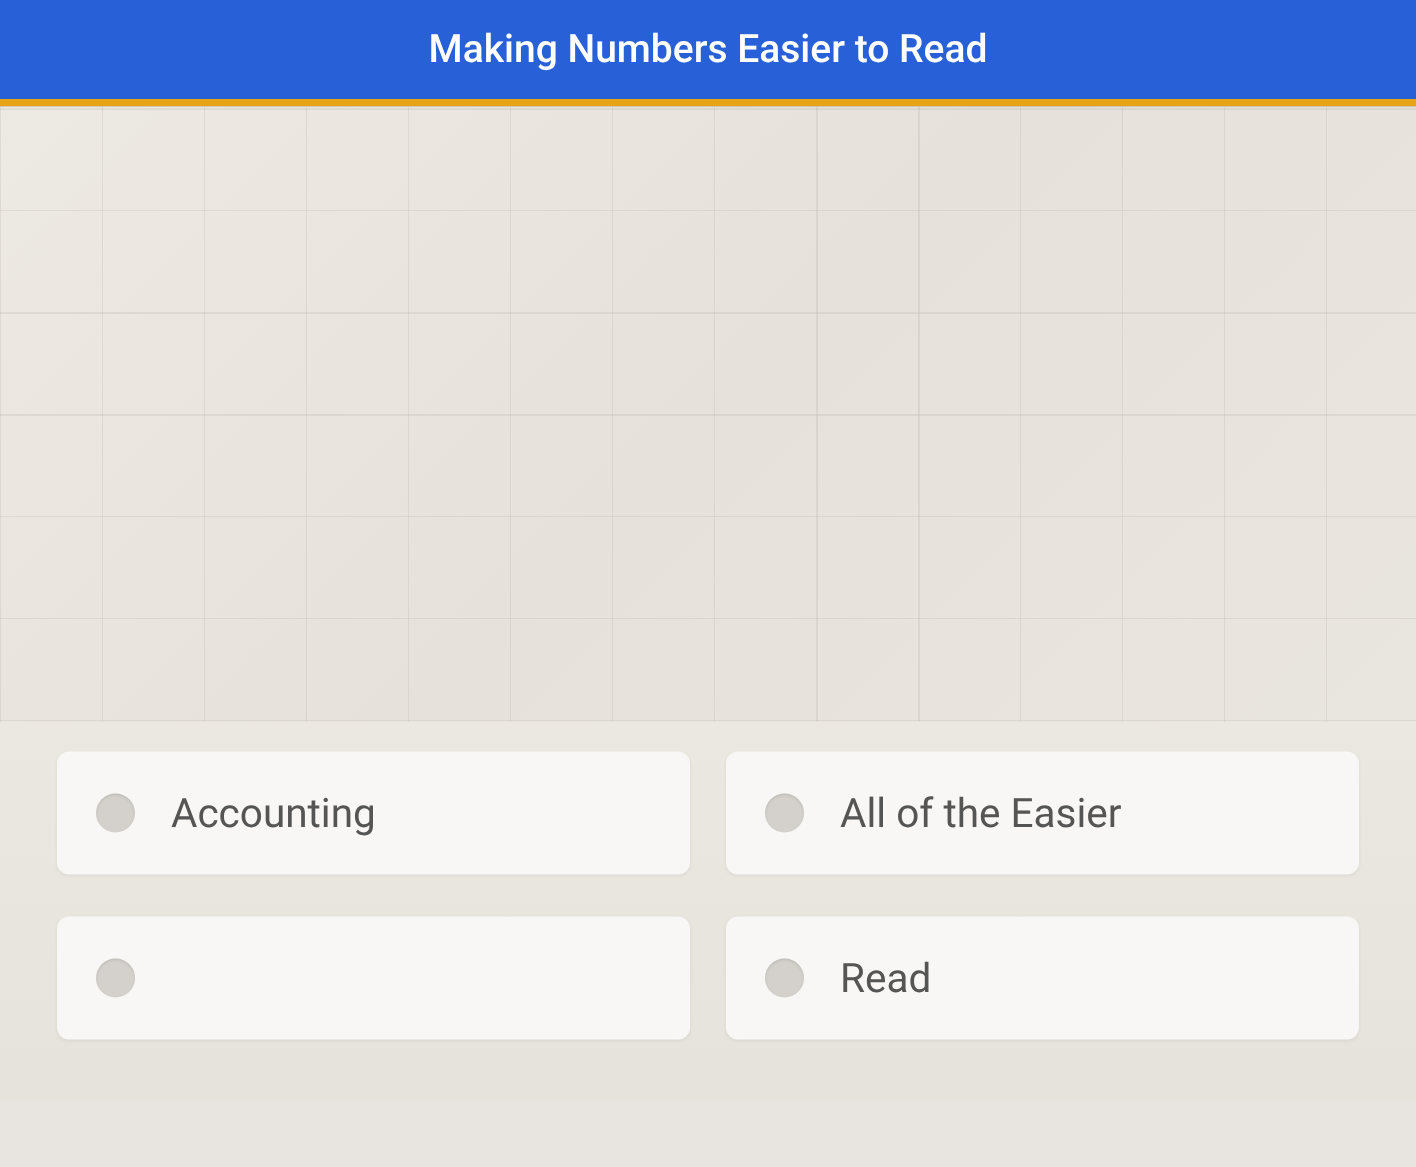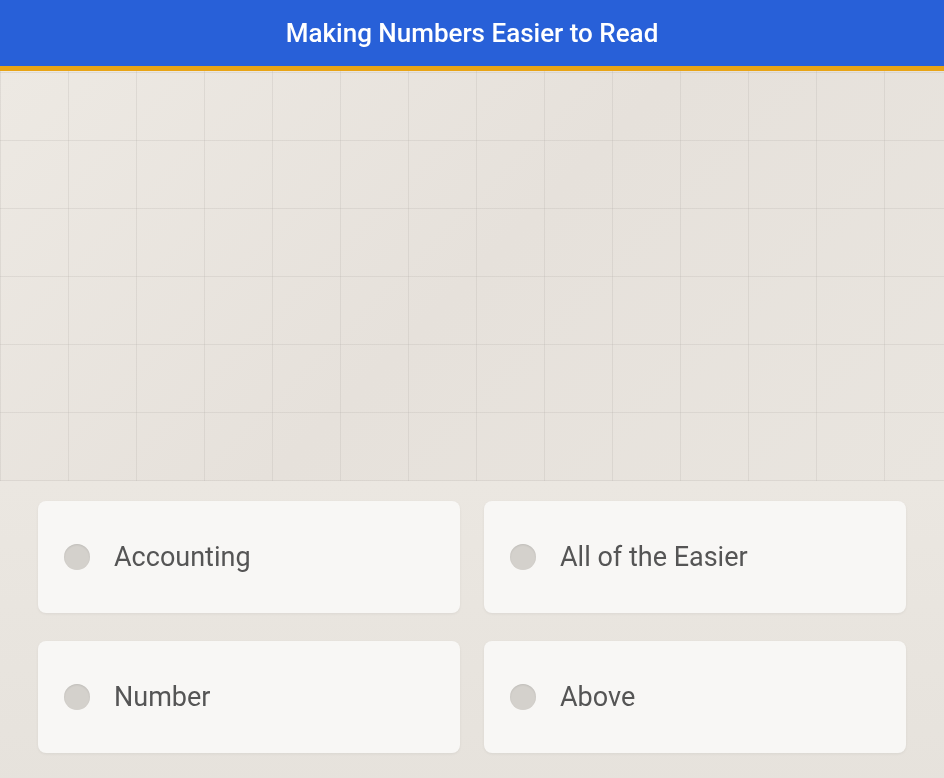--- a/index.html
+++ b/index.html
@@ -51,21 +51,21 @@
     .options-grid {
       display: grid;
       grid-template-columns: 1fr 1fr;
       gap: 24px;
       row-gap: 28px;
     }
     
     .option-card {
       background: #f8f7f5;
       border-radius: 8px;
-      padding: 40px 26px;
+      padding: 25px 26px;
       display: flex;
       align-items: center;
       gap: 24px;
       cursor: pointer;
       box-shadow: 0 1px 3px rgba(0,0,0,0.06);
     }
     
     .option-radio {
       width: 26px;
       height: 26px;
@@ -98,21 +98,20 @@
       <span class="option-label">Accounting</span>
     </div>
 
     <div class="option-card">
       <div class="option-radio"></div>
       <span class="option-label">All of the Easier</span>
     </div>
 
     <div class="option-card">
       <div class="option-radio"></div>
-      <span class="option-label">Number</span>
     </div>
 
     <div class="option-card">
       <div class="option-radio"></div>
-      <span class="option-label">Above</span>
+      <span class="option-label">Read</span>
     </div>
   </div>
 </div>
 
 </body></html>

